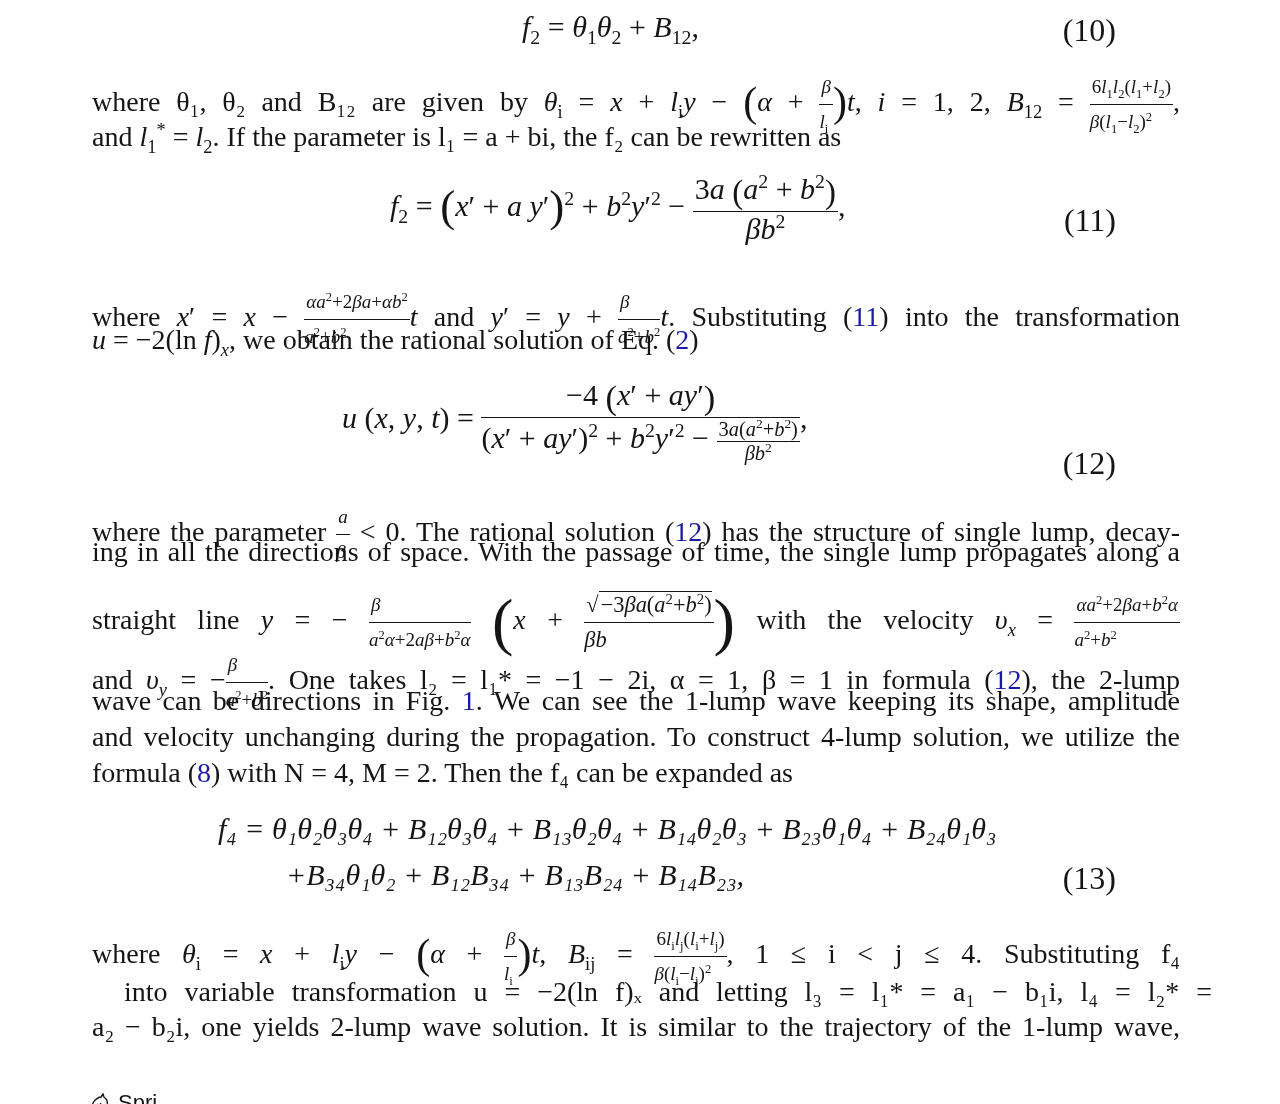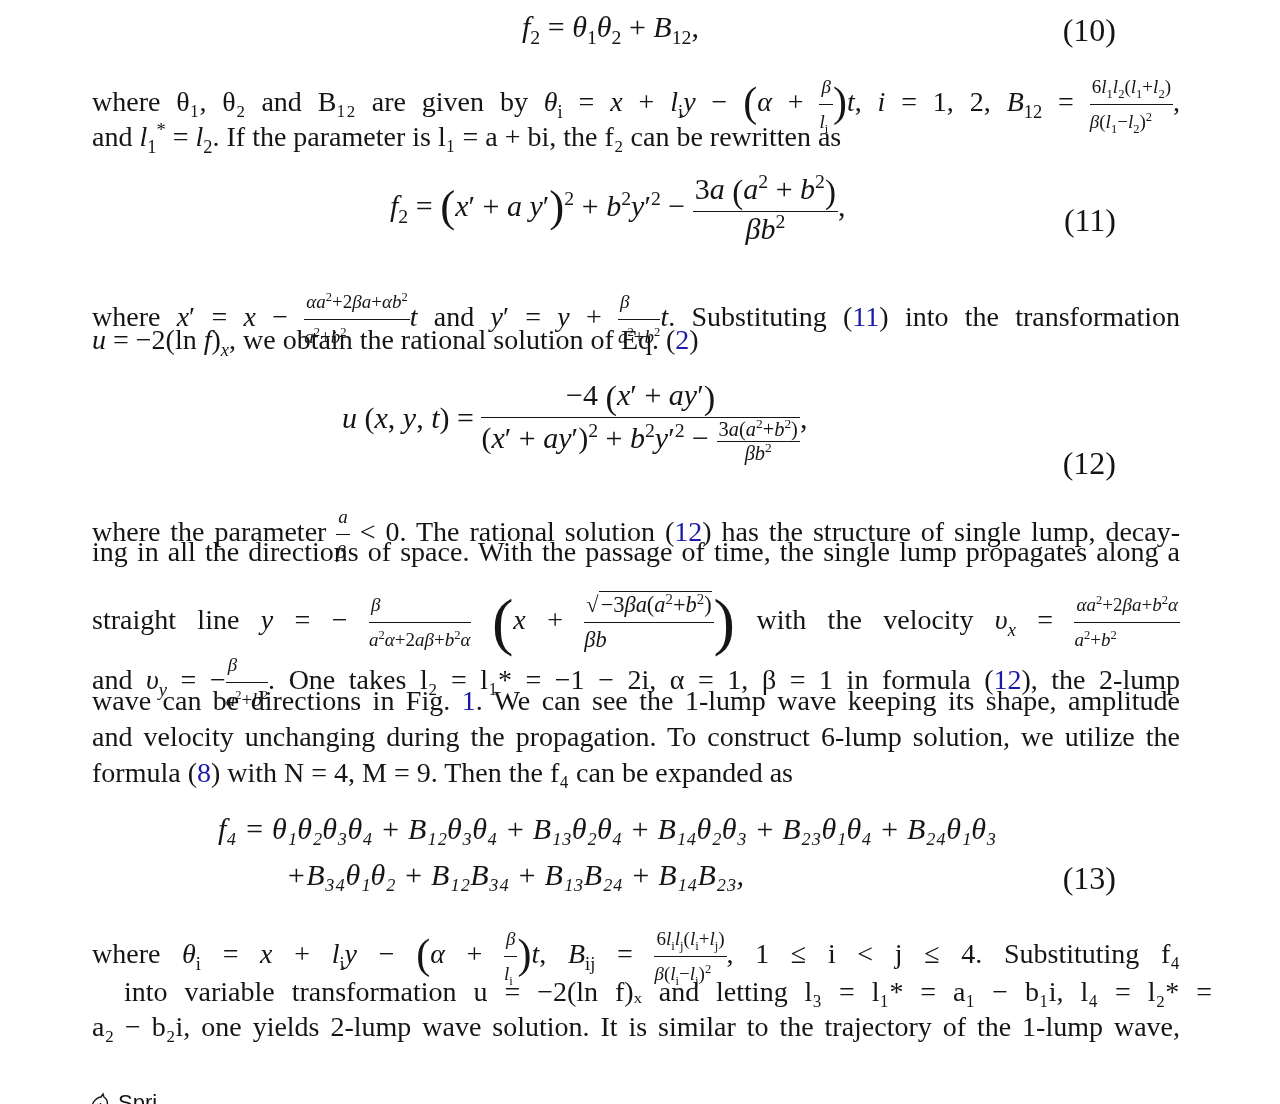--- a/index.html
+++ b/index.html
@@ -70,23 +70,23 @@
   <div class="line para justify" style="top:588px;">
     straight line <i>y</i> = − <span class="frac small"><span class="num"><i>β</i></span><span><i>a</i><sup>2</sup><i>α</i>+2<i>aβ</i>+<i>b</i><sup>2</sup><i>α</i></span></span> <span class="huge">(</span><i>x</i> + <span class="frac small" style="font-size:0.8em"><span class="num">√<span class="sqrt">−3<i>βa</i>(<i>a</i><sup>2</sup>+<i>b</i><sup>2</sup>)</span></span><span><i>βb</i></span></span><span class="huge">)</span> <span>with the velocity</span> <i>υ</i><sub><i>x</i></sub> = <span class="frac small"><span class="num"><i>αa</i><sup>2</sup>+2<i>βa</i>+<i>b</i><sup>2</sup><i>α</i></span><span><i>a</i><sup>2</sup>+<i>b</i><sup>2</sup></span></span>
   </div>
 
   <div class="line para justify" style="top:648px;">
     <span>and</span> <i>υ</i><sub><i>y</i></sub> = −<span class="frac small"><span class="num"><i>β</i></span><span><i>a</i><sup>2</sup>+<i>b</i><sup>2</sup></span></span><span>. One takes l₂ = l₁* = −1 − 2i, α = 1, β = 1 in formula (</span><span class="link">12</span><span>), the 2-lump</span>
   </div>
   <div class="line para justify" style="top:684px;">
     <span>wave can be directions in Fig. </span><span class="link">1</span><span>. We can see the 1-lump wave keeping its shape, amplitude</span>
   </div>
-  <div class="line para justify" style="top:720px;">and velocity unchanging during the propagation. To construct 6-lump solution, we utilize the</div>
+  <div class="line para justify" style="top:720px;">and velocity unchanging during the propagation. To construct 4-lump solution, we utilize the</div>
   <div class="line para" style="top:756px;">
-    <span>formula (</span><span class="link">8</span><span>) with N = 4,  M = 9. Then the f₄ can be expanded as</span>
+    <span>formula (</span><span class="link">8</span><span>) with N = 4,  M = 2. Then the f₄ can be expanded as</span>
   </div>
 
   <div class="eq" style="left:218px; top:812px; font-style:italic;">f₄ = θ₁θ₂θ₃θ₄ + B₁₂θ₃θ₄ + B₁₃θ₂θ₄ + B₁₄θ₂θ₃ + B₂₃θ₁θ₄ + B₂₄θ₁θ₃</div>
   <div class="eq" style="left:286px; top:858px; font-style:italic;">+B₃₄θ₁θ₂ + B₁₂B₃₄ + B₁₃B₂₄ + B₁₄B₂₃,</div>
   <div class="eqnum" style="top:860px;">(13)</div>
 
   <div class="line para justify" style="top:922px;">
     <span>where</span> <i>θ</i><sub>i</sub> = <i>x</i> + <i>l</i><sub>i</sub><i>y</i> − <span class="big">(</span><i>α</i> + <span class="frac small"><span class="num"><i>β</i></span><span><i>l</i><sub>i</sub></span></span><span class="big">)</span><i>t</i>, <i>B</i><sub>ij</sub> = <span class="frac small"><span class="num">6<i>l</i><sub>i</sub><i>l</i><sub>j</sub>(<i>l</i><sub>i</sub>+<i>l</i><sub>j</sub>)</span><span><i>β</i>(<i>l</i><sub>i</sub>−<i>l</i><sub>j</sub>)<sup>2</sup></span></span><span>, 1 ≤ i &lt; j ≤ 4. Substituting f₄</span>
   </div>
   <div class="line para justify" style="top:975px;margin-left:32px;">into variable transformation u = −2(ln f)ₓ and letting l₃ = l₁* = a₁ − b₁i,  l₄ = l₂* =</div>

